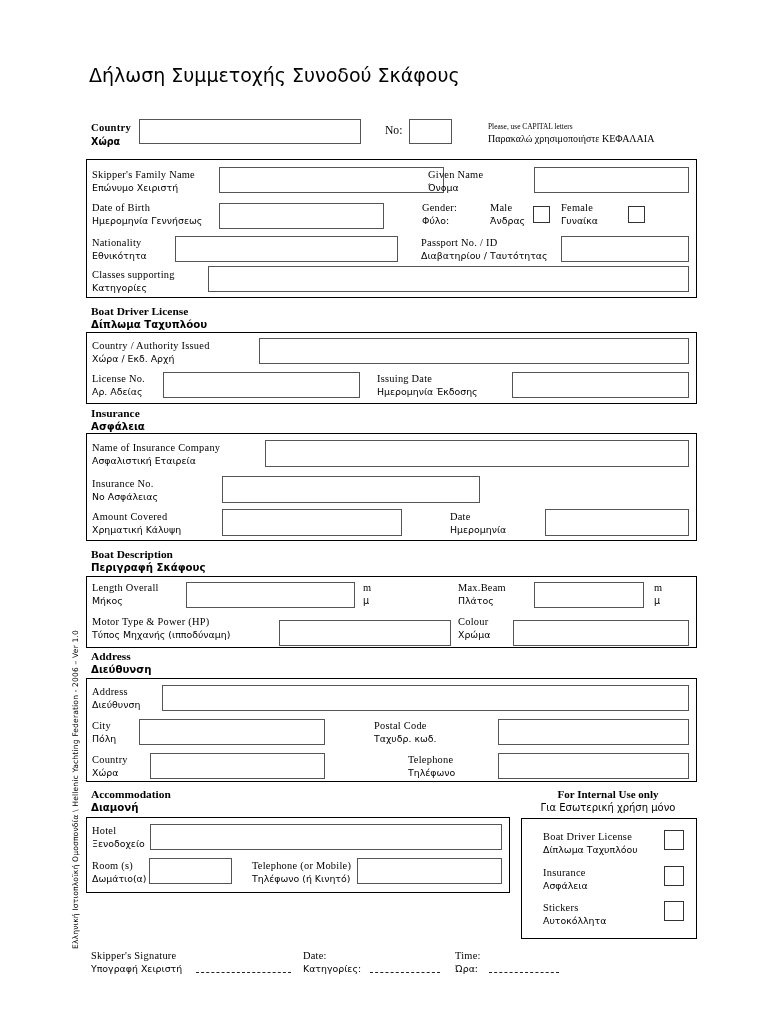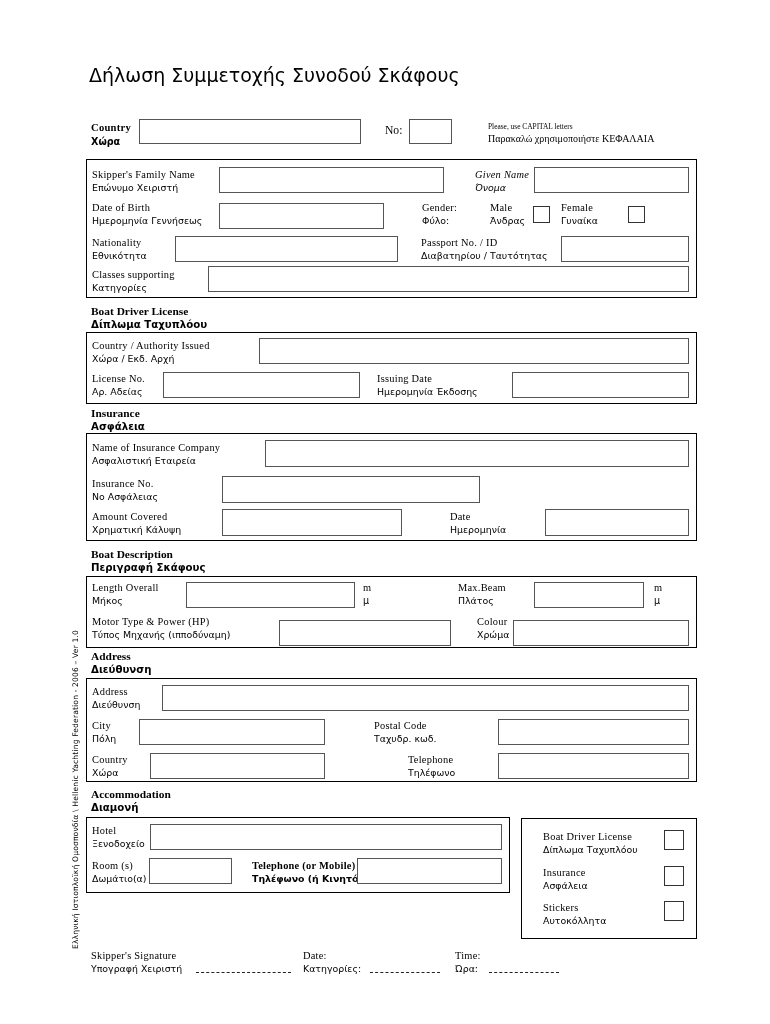--- a/index.html
+++ b/index.html
@@ -236,21 +236,21 @@
   </div>
 
   <div class="frame" style="left:86px; top:159px; width:611px; height:139px;"></div>
 
   <div class="lbl" style="left:92px; top:170px;">
     <span class="en">Skipper's Family Name</span>
     <span class="el">Επώνυμο Χειριστή</span>
   </div>
   <div class="box" style="left:219px; top:167px; width:225px; height:26px;"></div>
 
-  <div class="lbl" style="left:475px; top:170px;font-style:italic;">
+  <div class="lbl" style="left:428px; top:170px;">
     <span class="en">Given Name</span>
     <span class="el">Όνομα</span>
   </div>
   <div class="box" style="left:534px; top:167px; width:155px; height:26px;"></div>
 
   <div class="lbl" style="left:92px; top:203px;">
     <span class="en">Date of Birth</span>
     <span class="el">Ημερομηνία Γεννήσεως</span>
   </div>
   <div class="box" style="left:219px; top:203px; width:165px; height:26px;"></div>
@@ -371,21 +371,21 @@
     <span class="en">m</span>
     <span class="el">μ</span>
   </div>
 
   <div class="lbl" style="left:92px; top:617px;">
     <span class="en">Motor Type &amp; Power (HP)</span>
     <span class="el">Τύπος Μηχανής (ιπποδύναμη)</span>
   </div>
   <div class="box" style="left:279px; top:620px; width:172px; height:26px;"></div>
 
-  <div class="lbl" style="left:477px; top:617px;">
+  <div class="lbl" style="left:458px; top:617px;">
     <span class="en">Colour</span>
     <span class="el">Χρώμα</span>
   </div>
   <div class="box" style="left:513px; top:620px; width:176px; height:26px;"></div>
 
   <div class="sect-head" style="left:91px; top:651px;">
     <span class="en">Address</span>
     <span class="el">Διεύθυνση</span>
   </div>
 
@@ -433,26 +433,30 @@
     <span class="el">Ξενοδοχείο</span>
   </div>
   <div class="box" style="left:150px; top:824px; width:352px; height:26px;"></div>
 
   <div class="lbl" style="left:92px; top:861px;">
     <span class="en">Room (s)</span>
     <span class="el">Δωμάτιο(α)</span>
   </div>
   <div class="box" style="left:149px; top:858px; width:83px; height:26px;"></div>
 
-  <div class="lbl" style="left:252px; top:861px;font-weight:bold;">
+  <div class="lbl" style="left:252px; top:861px;">
     <span class="en">Telephone (or Mobile)</span>
     <span class="el">Τηλέφωνο (ή Κινητό)</span>
   </div>
   <div class="box" style="left:357px; top:858px; width:145px; height:26px;"></div>
 
+  <div class="iu-title" style="left:519px; top:789px; width:178px;">
+    <span class="en">For Internal Use only</span>
+    <span class="el">Για Εσωτερική χρήση μόνο</span>
+  </div>
 
   <div class="frame" style="left:521px; top:818px; width:176px; height:121px;"></div>
 
   <div class="lbl" style="left:543px; top:832px;">
     <span class="en">Boat Driver License</span>
     <span class="el">Δίπλωμα Ταχυπλόου</span>
   </div>
   <div class="cbox" style="left:664px; top:830px; width:20px; height:20px;"></div>
 
   <div class="lbl" style="left:543px; top:868px;">

